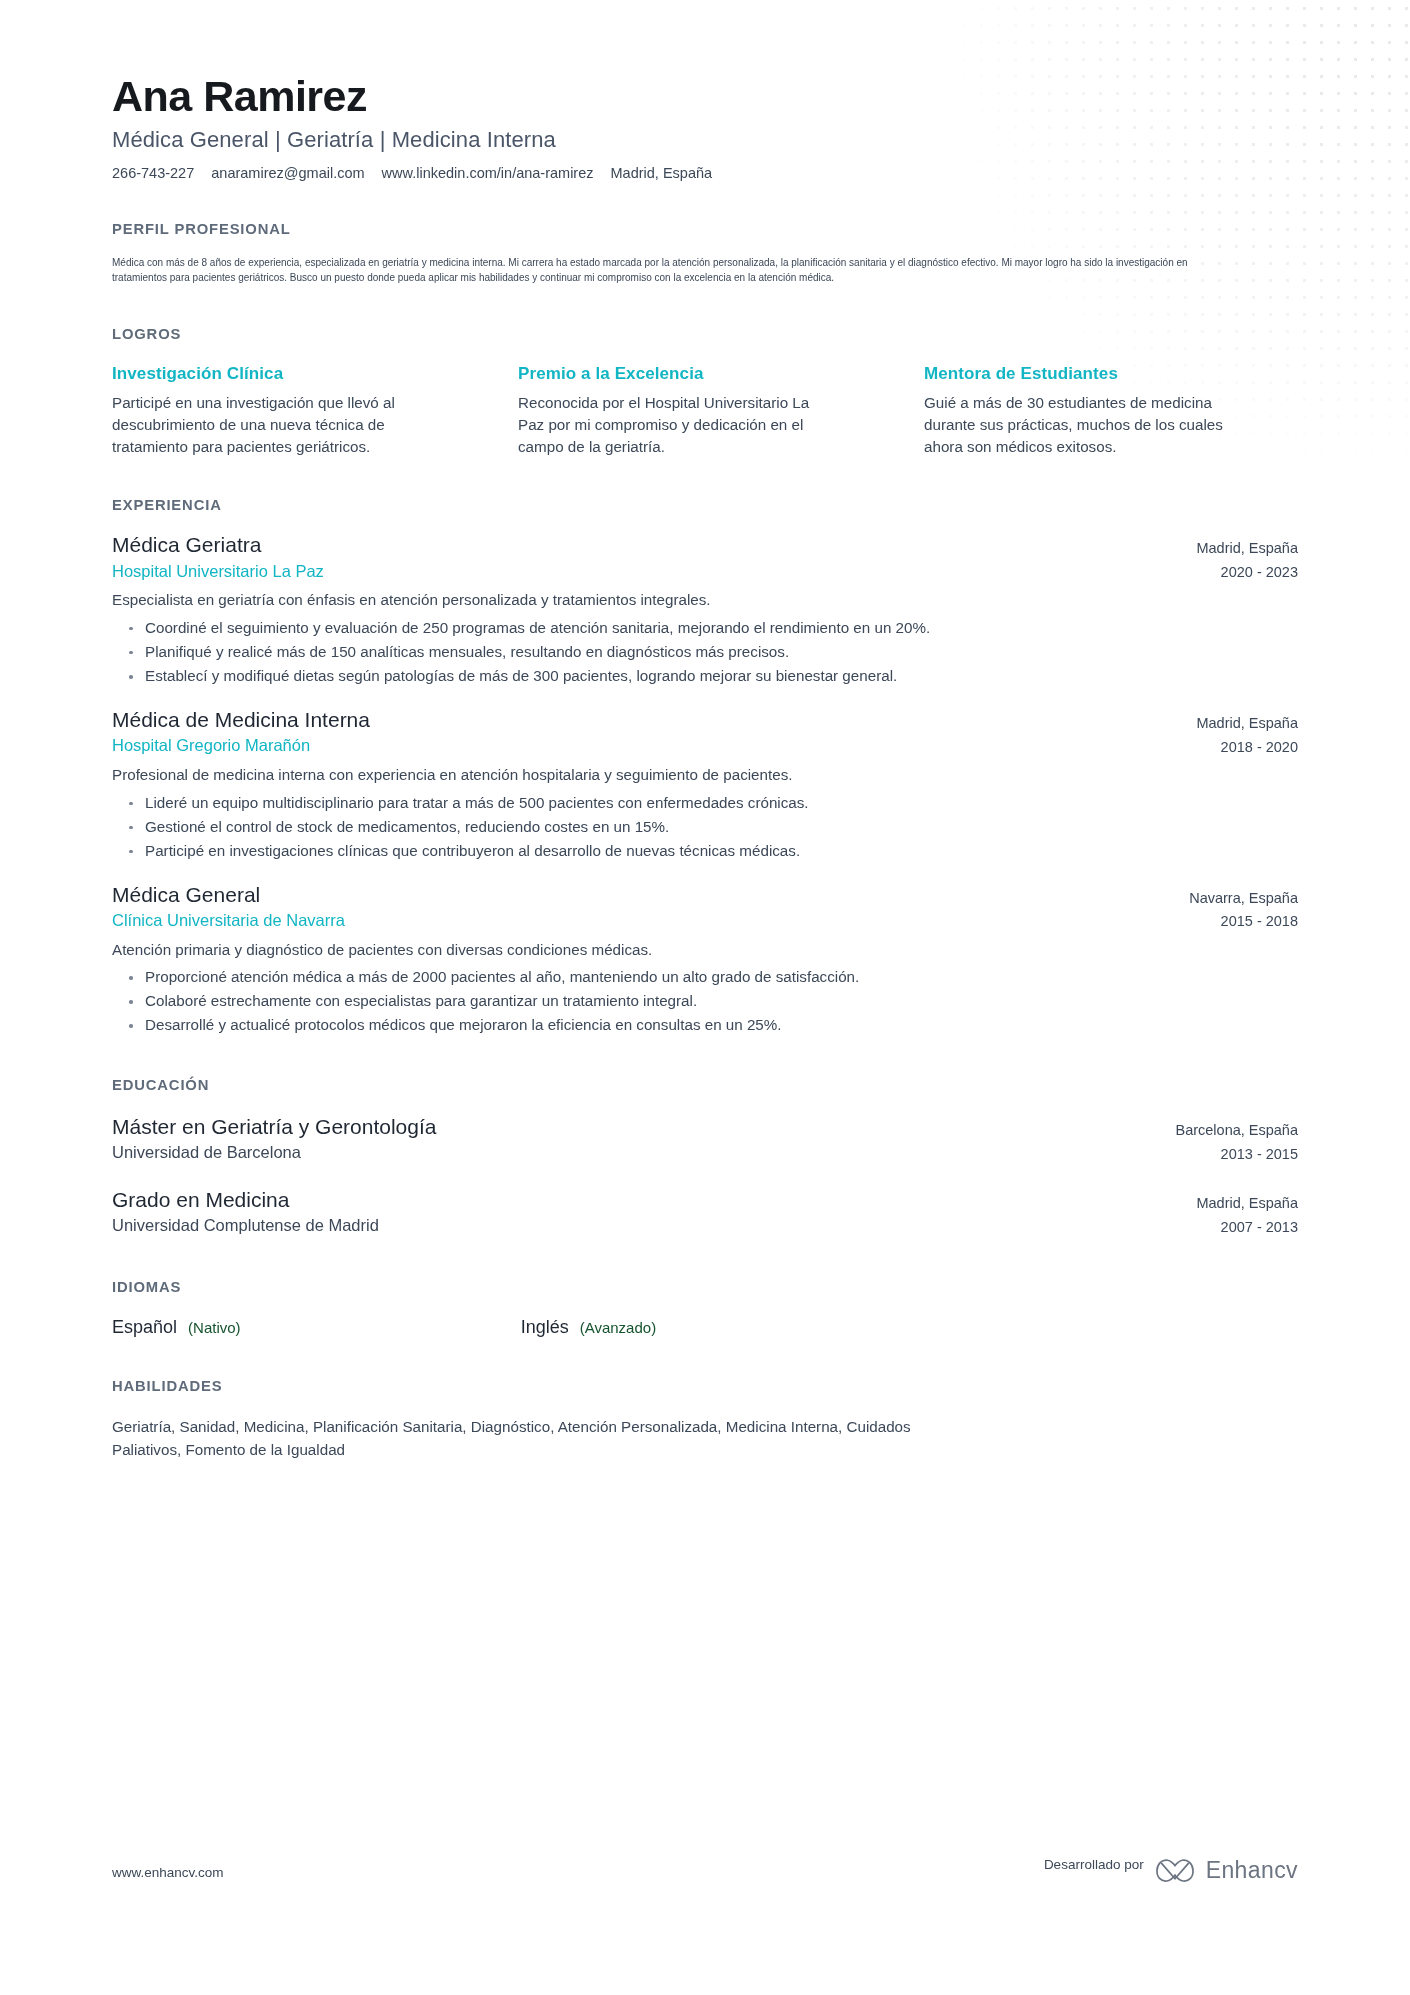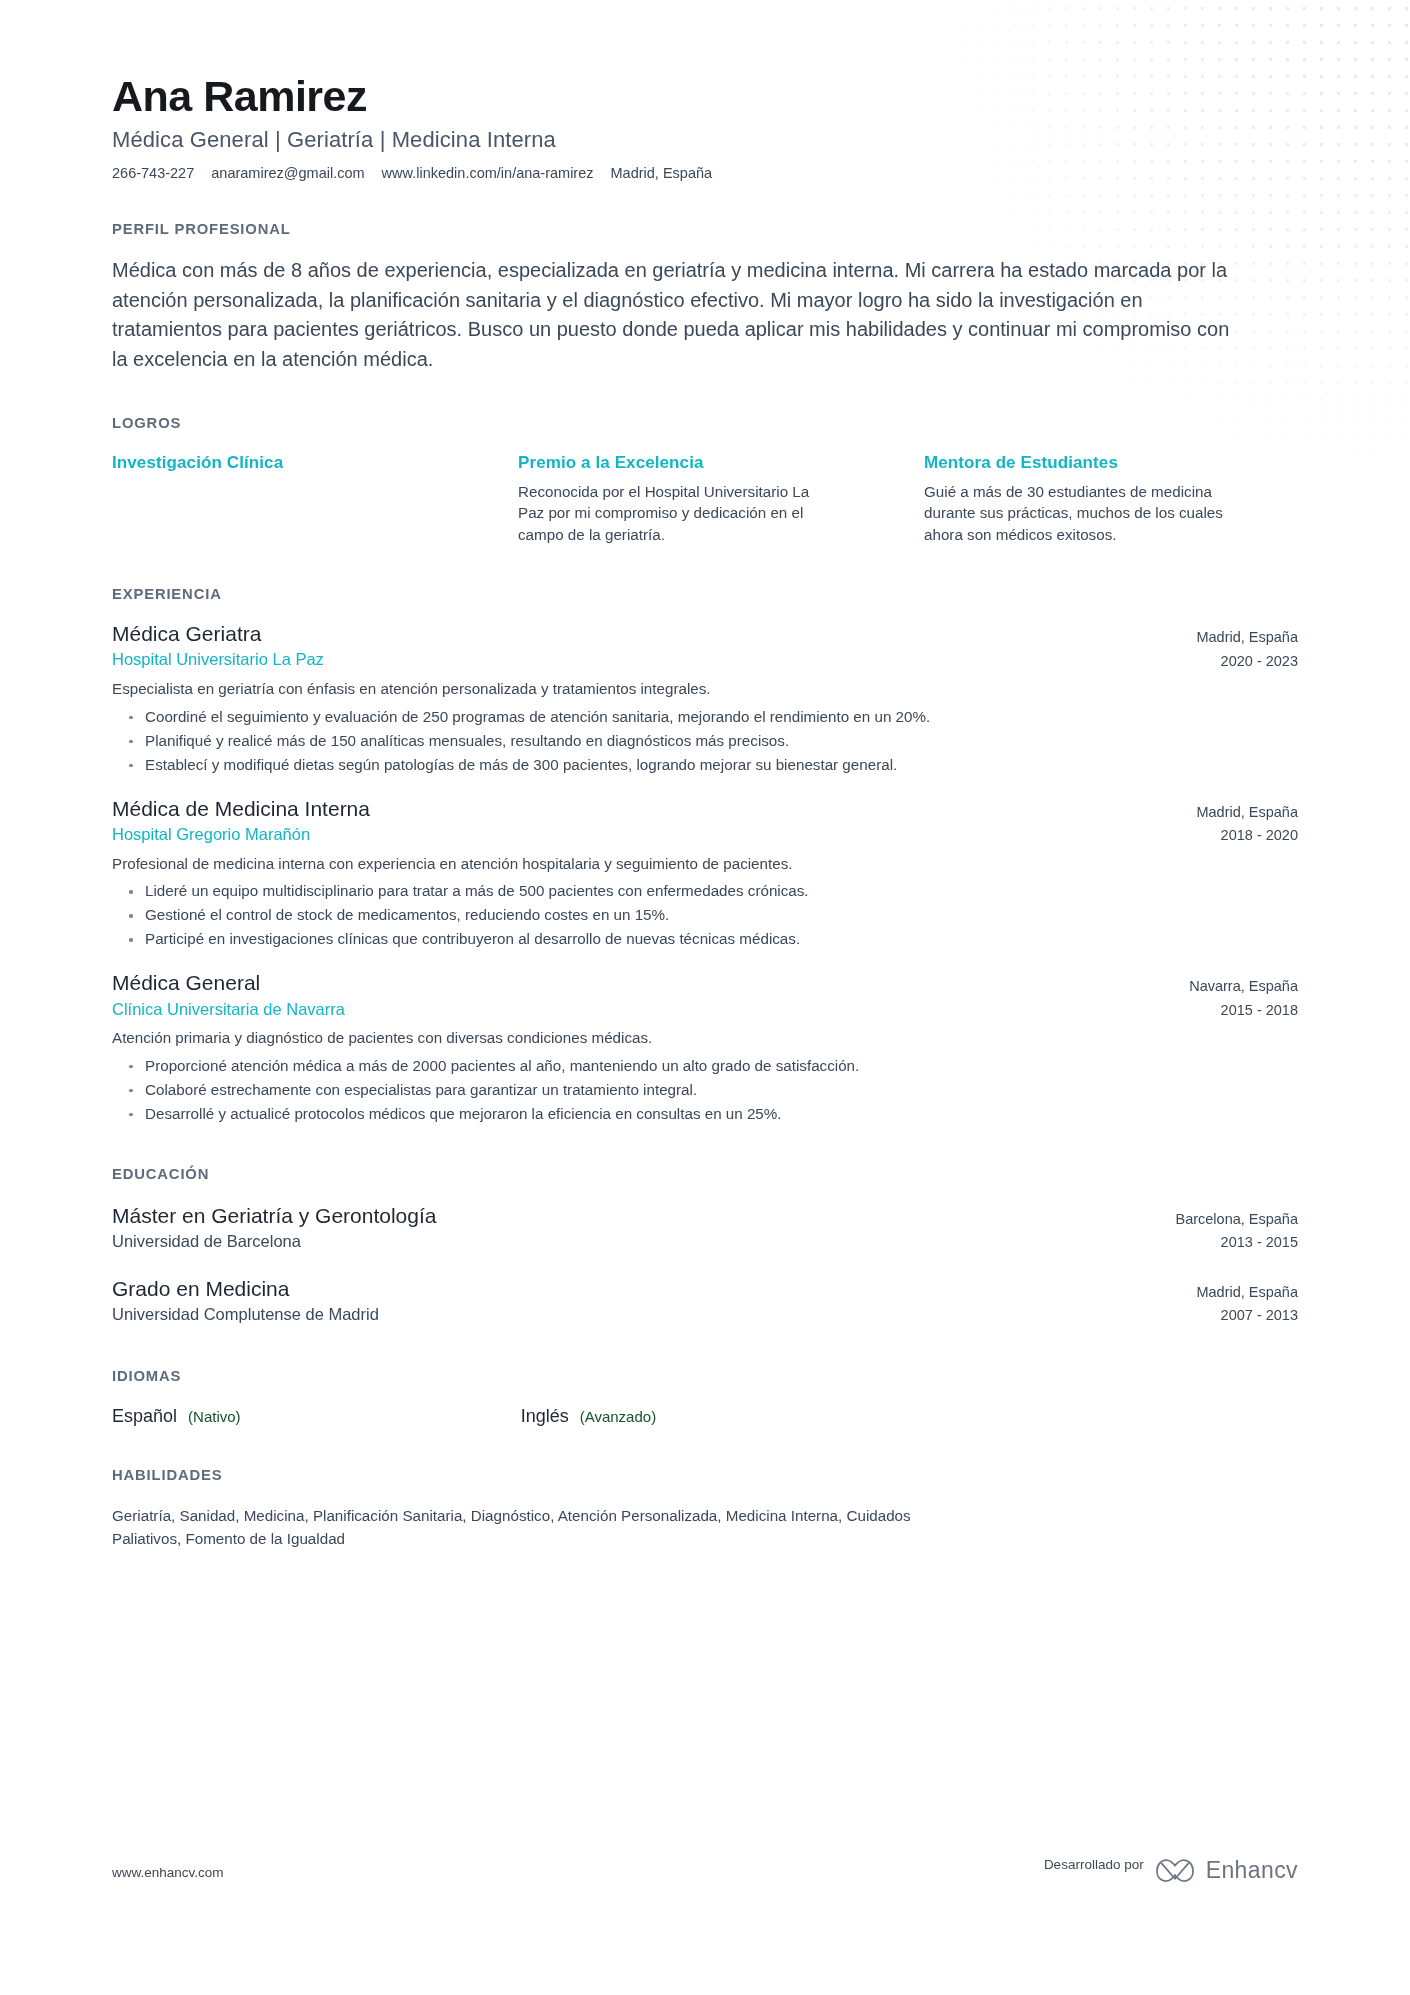--- a/index.html
+++ b/index.html
@@ -83,21 +83,21 @@
   .section-title {
     font-size: 14.8px;
     font-weight: bold;
     letter-spacing: 0.85px;
     color: #5f6b7a;
     text-transform: uppercase;
   }
 
   .summary-text {
     margin-top: 19px;
-    font-size: 20px;
+    font-size: 10px;
     line-height: 1.48;
     color: #3c4858;
     max-width: 1125px;
   }
 
   
   .achievements {
     margin-top: 22px;
     display: grid;
     grid-template-columns: repeat(3, 1fr);
@@ -300,20 +300,21 @@
     <div class="section">
       <div class="section-title">PERFIL PROFESIONAL</div>
       <div class="summary-text">Médica con más de 8 años de experiencia, especializada en geriatría y medicina interna. Mi carrera ha estado marcada por la atención personalizada, la planificación sanitaria y el diagnóstico efectivo. Mi mayor logro ha sido la investigación en tratamientos para pacientes geriátricos. Busco un puesto donde pueda aplicar mis habilidades y continuar mi compromiso con la excelencia en la atención médica.</div>
     </div>
 
     <div class="section">
       <div class="section-title">LOGROS</div>
       <div class="achievements">
         <div>
           <div class="ach-title">Investigación Clínica</div>
+          <div class="ach-desc">Participé en una investigación que llevó al descubrimiento de una nueva técnica de tratamiento para pacientes geriátricos.</div>
         </div>
         <div>
           <div class="ach-title">Premio a la Excelencia</div>
           <div class="ach-desc">Reconocida por el Hospital Universitario La Paz por mi compromiso y dedicación en el campo de la geriatría.</div>
         </div>
         <div>
           <div class="ach-title">Mentora de Estudiantes</div>
           <div class="ach-desc">Guié a más de 30 estudiantes de medicina durante sus prácticas, muchos de los cuales ahora son médicos exitosos.</div>
         </div>
       </div>

